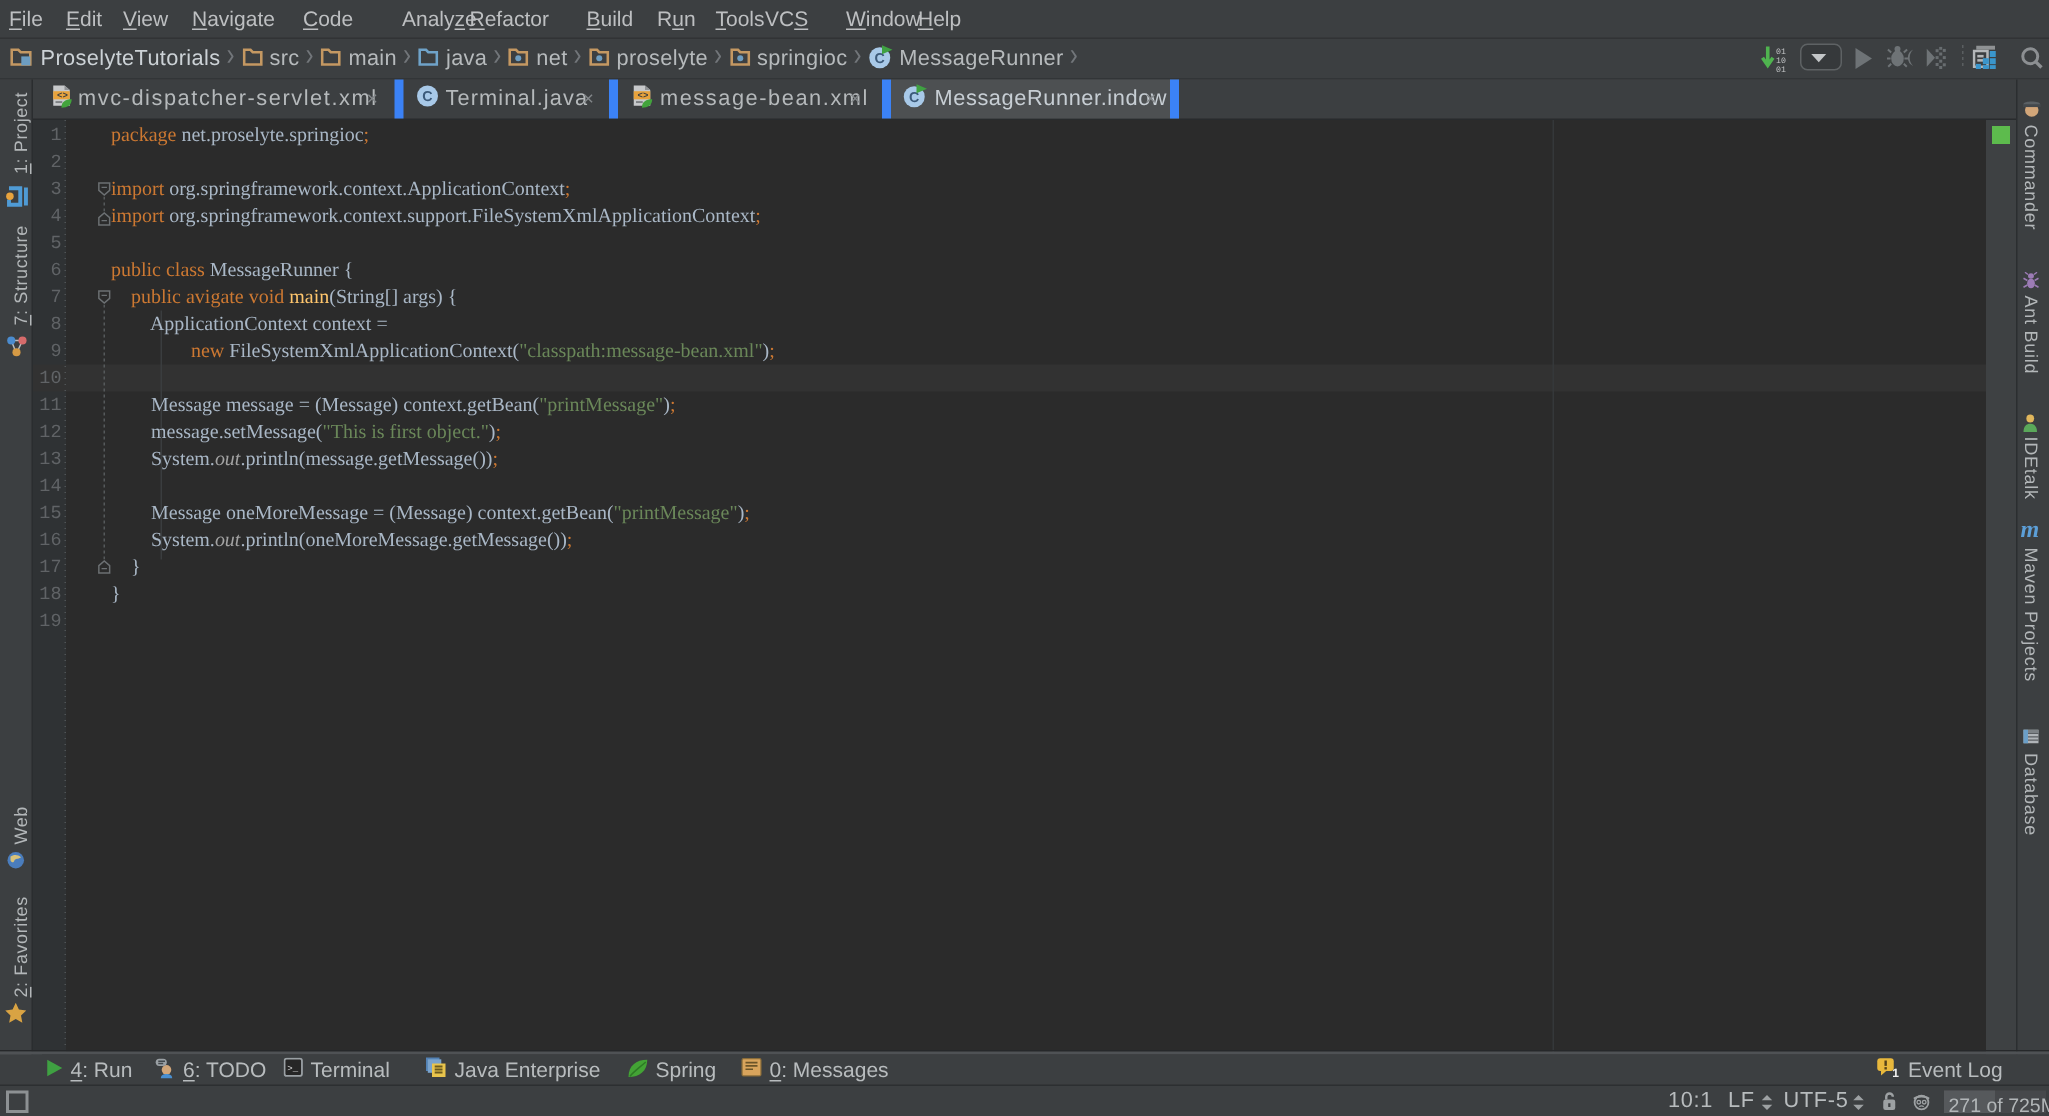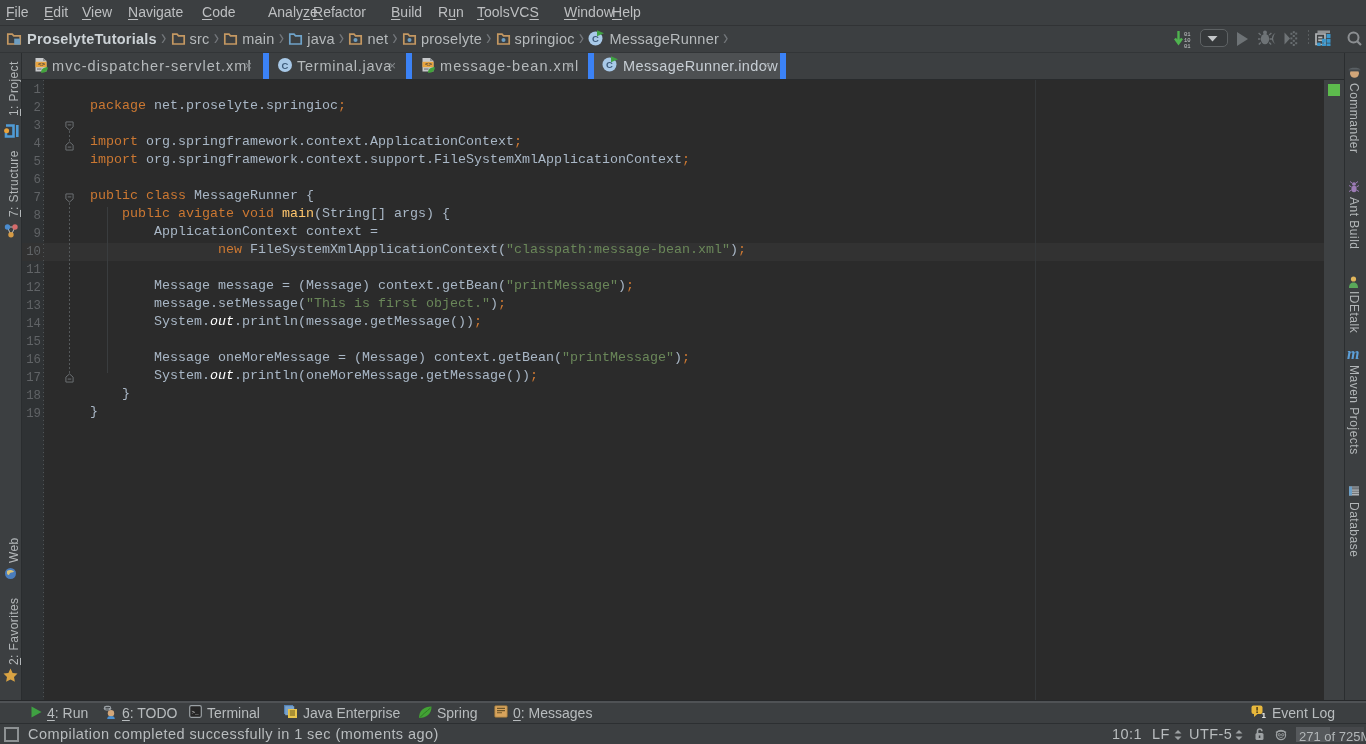--- a/index.html
+++ b/index.html
@@ -6,46 +6,46 @@
 body{width:1366px;height:744px;overflow:hidden;background:#3c3f41;font-family:"Liberation Sans",sans-serif;position:relative;}
 .abs{position:absolute;}
 
 #menubar{left:0;top:0;width:1366px;height:25px;background:#3c3f41;border-bottom:1px solid #313335;}
 #menubar span{position:absolute;top:4px;font-size:14px;color:#bdbfc1;white-space:pre;}
 #menubar u{text-decoration:underline;text-underline-offset:2px;}
 #toolbar{left:0;top:26px;width:1366px;height:26px;background:#3c3f41;border-bottom:1px solid #323537;}
 #crumbs{position:absolute;left:6px;top:0;height:26px;display:flex;align-items:center;font-size:14.5px;color:#b6babc;white-space:nowrap;letter-spacing:0.25px;}
 #crumbs .sep{color:#72767a;font-size:16px;margin:-2px 4px 0 4px;transform:scaleY(1.35);display:inline-block;}
 #crumbs .ic{display:inline-block;margin-right:4px;position:relative;top:1px;}
-#crumbs b{color:#ccd2d6;font-weight:bold;}
+#crumbs b{color:#ccd2d6;font-weight:normal;}
 #tabbar{left:22px;top:53px;width:1322px;height:26px;background:#3c3f41;border-bottom:1px solid #282b2d;}
 .tab{position:absolute;top:0;height:26px;display:flex;align-items:center;font-size:14.5px;color:#b5b9bb;border-right:6px solid #3b82f6;box-sizing:border-box;}
 .tab .x{position:absolute;}
 .tab .ic{margin-right:4px;position:relative;top:0px;}
 .tab .x{color:#83878a;font-size:13px;top:5px;}
 .tab.active{background:#4d5052;color:#c7ced4;}
 
 #lstrip{left:0;top:53px;width:21px;height:650px;background:#3c3f41;border-right:1px solid #2a2d2f;}
 #rstrip{left:1344px;top:53px;width:22px;height:650px;background:#3c3f41;border-left:1px solid #2b2e30;}
 .vlabL{position:absolute;transform:rotate(-90deg);transform-origin:0 0;font-size:12px;color:#b3b7b9;white-space:nowrap;letter-spacing:0.4px;}
 .vlabR{position:absolute;transform:rotate(90deg);transform-origin:0 0;font-size:12px;color:#b3b7b9;white-space:nowrap;letter-spacing:0.5px;}
 
 #editor{left:28px;top:80px;width:1296px;height:623px;background:#2b2b2b;}
 #mstrip{left:1324px;top:80px;width:20px;height:623px;background:#3e4143;}
 #caretrow{position:absolute;left:-6px;top:163px;width:1302px;height:18px;background:#323232;}
 #gutline{position:absolute;left:15px;top:0;width:1px;height:623px;background-image:linear-gradient(#505456 25%,rgba(0,0,0,0) 25%);background-size:1px 4px;}
 #marginline{position:absolute;left:1007px;top:0;width:1px;height:623px;background:#35383a;}
 #indent1{position:absolute;left:79px;top:127px;width:1px;height:166px;background:#3a3d3f;}
 .foldseg{position:absolute;left:41px;width:1px;background-image:linear-gradient(#55595b 50%,rgba(0,0,0,0) 50%);background-size:1px 4px;}
 #nums{position:absolute;left:-4px;top:1px;width:17px;text-align:right;font-family:"Liberation Mono",monospace;font-size:12.3px;line-height:18px;color:#606366;}
-#code{position:absolute;left:46px;top:1px;font-family:Liberation Mono, monospace;font-size:13.33px;line-height:18px;color:#a9b7c6;margin:16px;}
+#code{position:absolute;left:46px;top:1px;font-family:Liberation Serif, serif;font-size:13.33px;line-height:18px;color:#a9b7c6;margin:0;}
 #code .k{color:#cc7832;}
 #code .s{color:#6a8759;}
 #code .m{color:#ffc66d;}
-#code .f{color:#ffffff;font-style:italic;}
+#code .f{color:#a3a3a3;font-style:italic;}
 #code .o{color:#cc7832;}
 #greensq{position:absolute;left:1328px;top:84px;width:12px;height:12px;background:#5dbb4d;}
 .fold{position:absolute;left:37px;width:9px;height:10px;}
 
 #bottombar{left:28px;top:703px;width:1338px;height:20px;background:#3c3f41;}
 #bottombar .item{position:absolute;top:0;height:20px;display:flex;align-items:center;font-size:14px;color:#b8bcbe;white-space:pre;}
 #bottombar .item .ic{margin-right:5px;}
 #statusbar{left:0;top:723px;width:1366px;height:21px;background:#3c3f41;border-top:1px solid #2c2f31;}
 #statusbar .txt{position:absolute;top:2px;font-size:14.5px;color:#b8bcbe;white-space:pre;letter-spacing:0.45px;}
 u{text-decoration:underline;text-underline-offset:2px;}
@@ -339,21 +339,20 @@
           <rect x="0.5" y="0.5" width="11" height="8.5" rx="2" fill="#e8b83c"></rect>
           <path d="M3 9 L3 12 L6.5 9 Z" fill="#e8b83c"></path>
           <rect x="5.3" y="2" width="1.6" height="3.6" fill="#54421a"></rect>
           <rect x="5.3" y="6.4" width="1.6" height="1.6" fill="#54421a"></rect>
           <text x="10.5" y="13" font-size="8" font-weight="bold" fill="#f0f0f0" font-family="Liberation Sans,sans-serif">1</text>
         </svg></span>Event Log</div>
 </div>
 
 <div class="abs" id="statusbar">
 <div style="position:absolute;left:4px;top:3px;width:11px;height:11px;border:2px solid #8d9193;"></div>
-<div class="txt" style="left:28px">Compilation completed successfully in 1 sec (moments ago)</div>
 <div class="txt" style="left:1112px">10:1</div>
 <div class="txt" style="left:1152px">LF</div>
 <svg style="position:absolute;left:1174px;top:6px" width="8" height="10" viewBox="0 0 8 10">
       <path d="M4 0 L7.5 3.5 H0.5 Z M4 10 L0.5 6.5 H7.5 Z" fill="#9da1a3"></path>
     </svg>
 <div class="txt" style="left:1189px">UTF-5</div>
 <svg style="position:absolute;left:1235px;top:6px" width="8" height="10" viewBox="0 0 8 10">
       <path d="M4 0 L7.5 3.5 H0.5 Z M4 10 L0.5 6.5 H7.5 Z" fill="#9da1a3"></path>
     </svg>
 <svg style="position:absolute;left:1254px;top:4px" width="11" height="13" viewBox="0 0 11 13">

